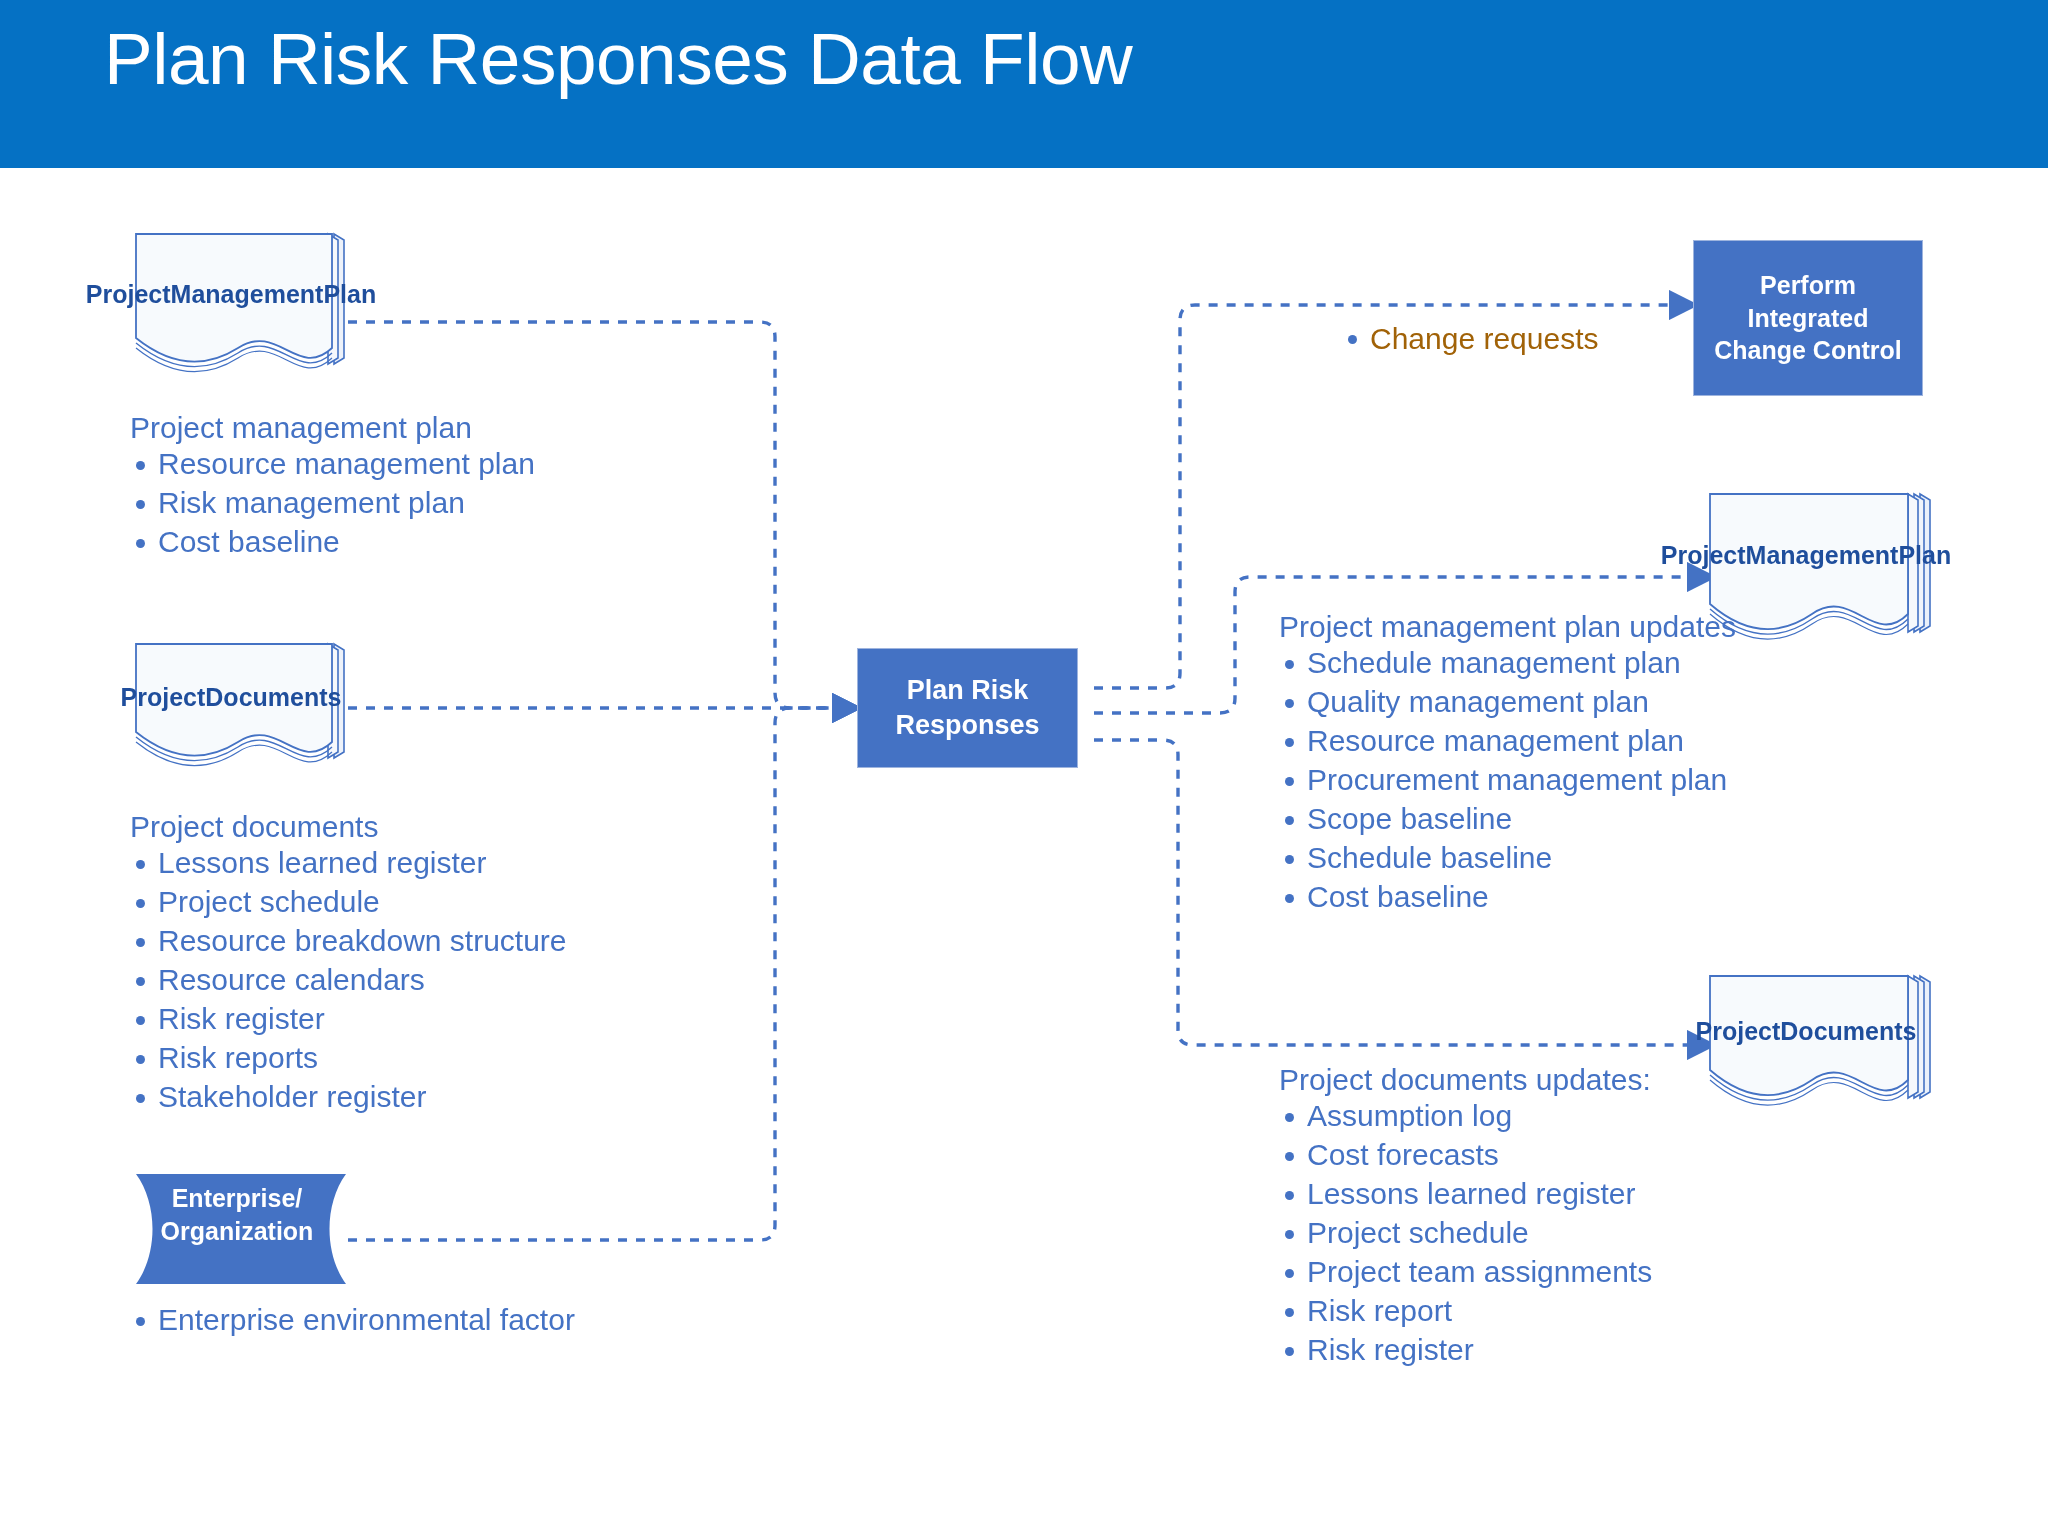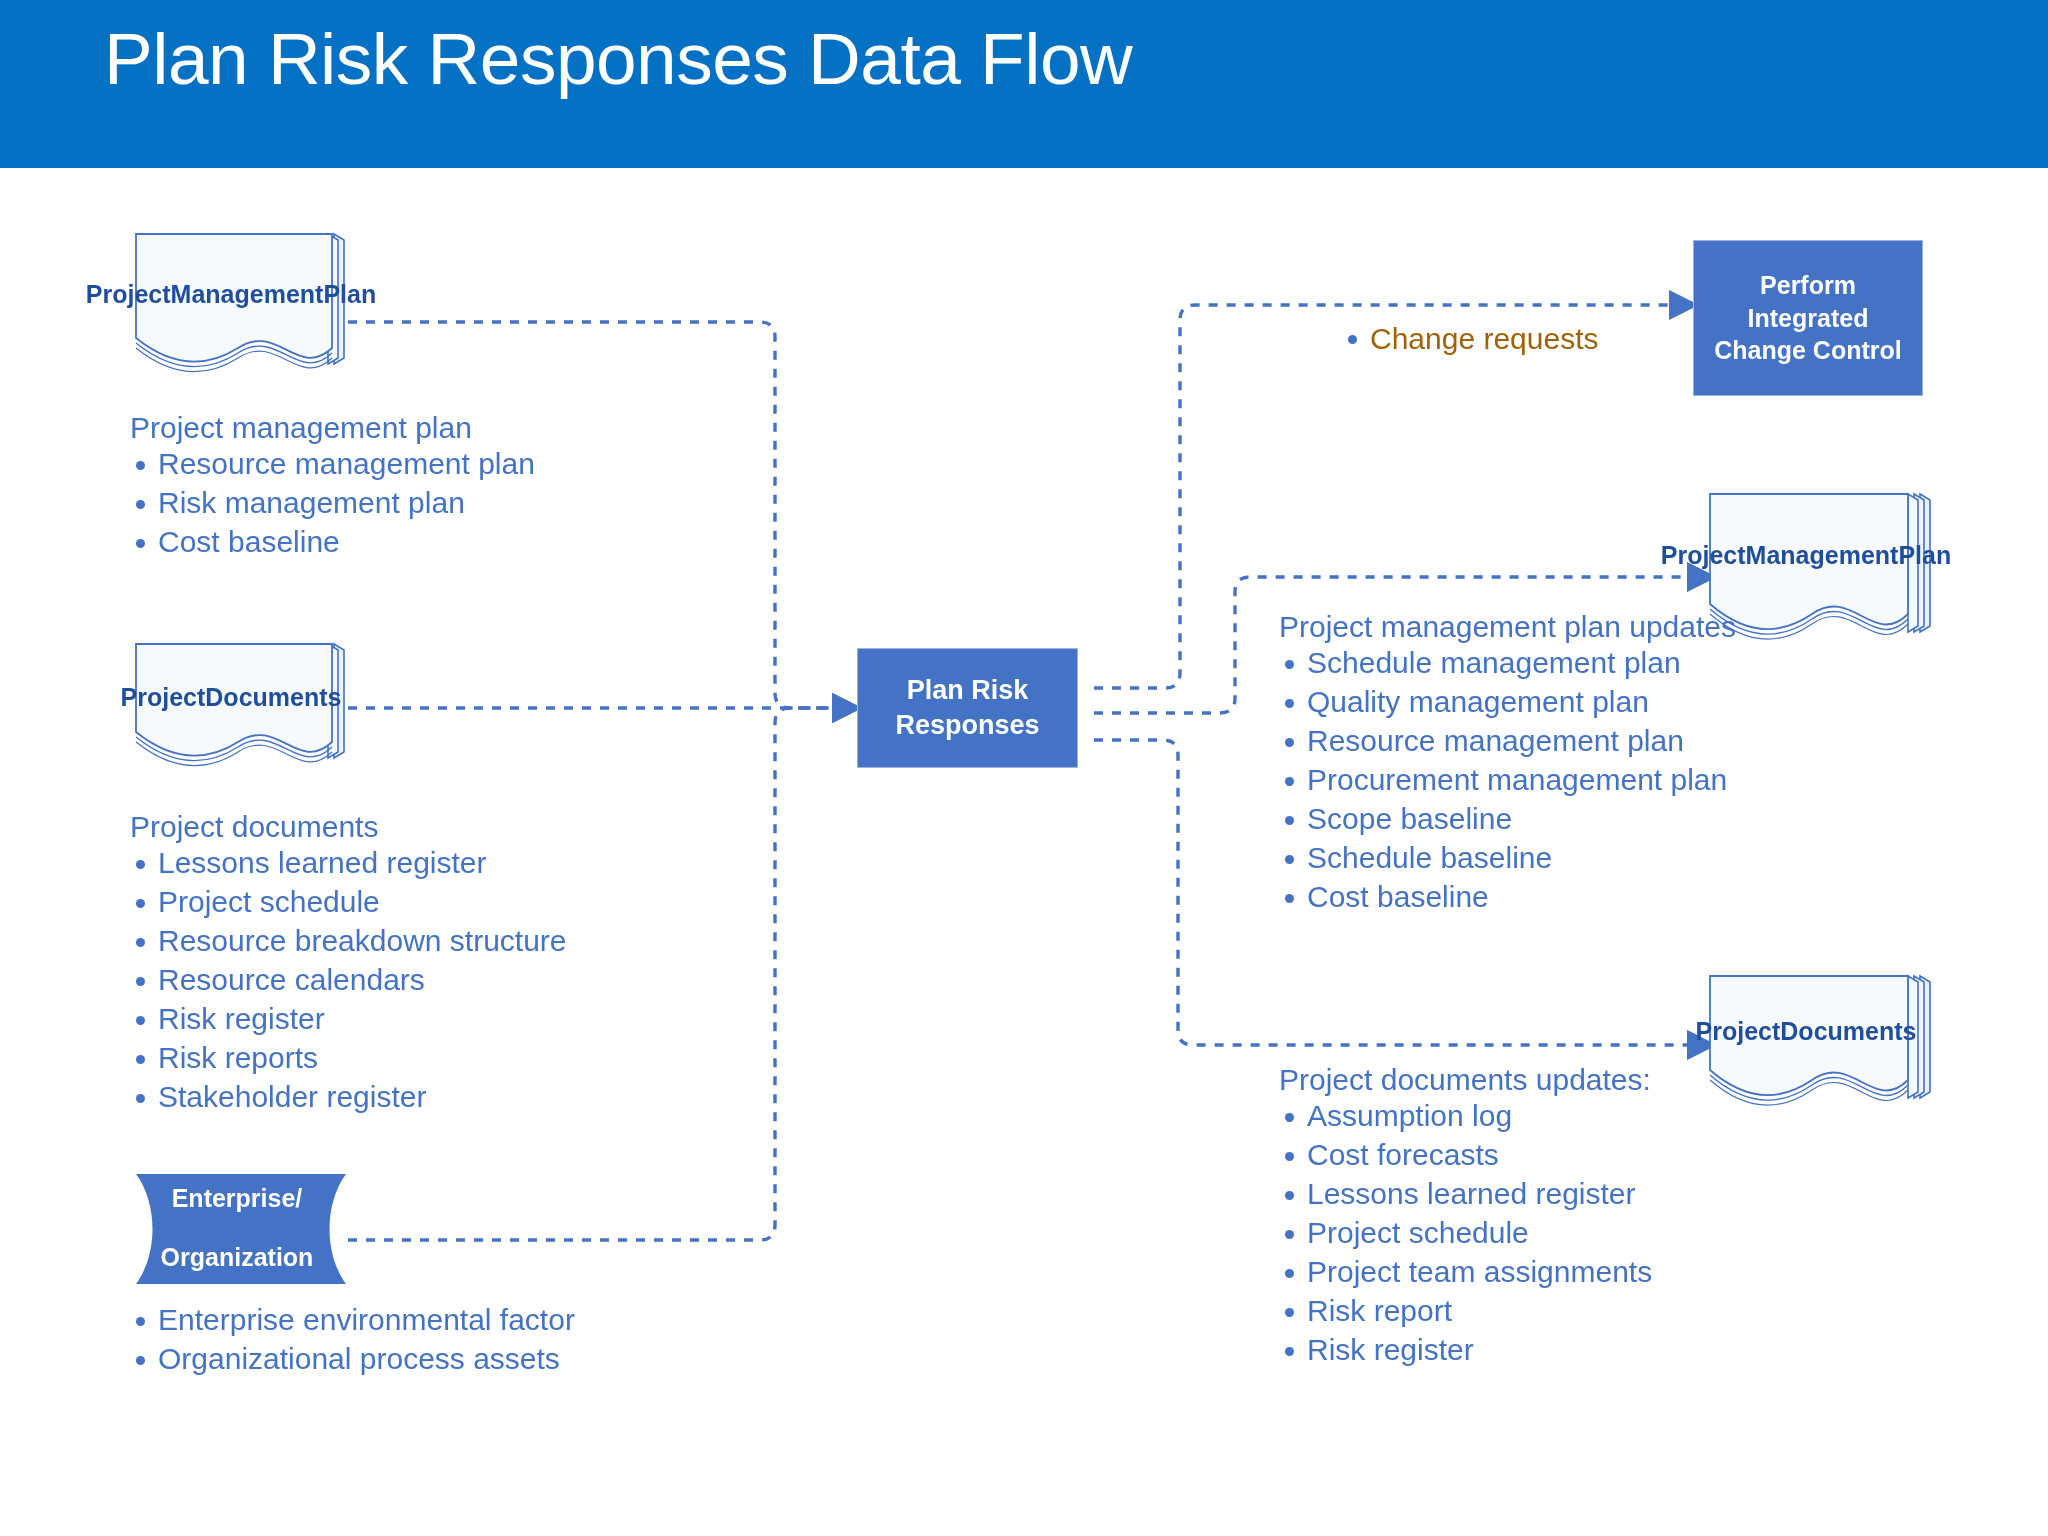--- a/index.html
+++ b/index.html
@@ -77,23 +77,22 @@
     flex-direction: row;
   }
   .flag-label {
     position: absolute;
     color: #ffffff;
     font-weight: bold;
     text-align: center;
     line-height: 1.32;
     display: flex;
     align-items: center;
-    justify-content: space-between;
+    justify-content: flex-start;
     flex-direction: column;
-    gap: 22px;
   }
 
   
   .textblock {
     position: absolute;
     color: #4472C4;
     font-size: 30px;
     line-height: 1.0;
     font-family: "Liberation Sans", sans-serif;
   }
@@ -221,21 +220,20 @@
   <path d="M8,6 L218,6 C196,36 196,86 218,116 L8,116 C30,86 30,36 8,6 Z" fill="#4472C4"></path>
 </svg>
 <div class="flag-label" style="left:142px; top:1182px; width:190px; height:92px; font-size:25px;">
   <span>Enterprise/</span>
   <span>Organization</span>
 </div>
 
 <div class="textblock" style="left:130px; top:1305px;">
   <ul>
     <li>Enterprise environmental factor</li>
-    <li>Organizational process assets</li>
   </ul>
 </div>
 
 <div class="node proc-box" style="left:857px; top:648px; width:221px; height:120px; font-size:27px;">
   <div>
     <span>Plan Risk</span><br>
     <span>Responses</span>
   </div>
 </div>
 

